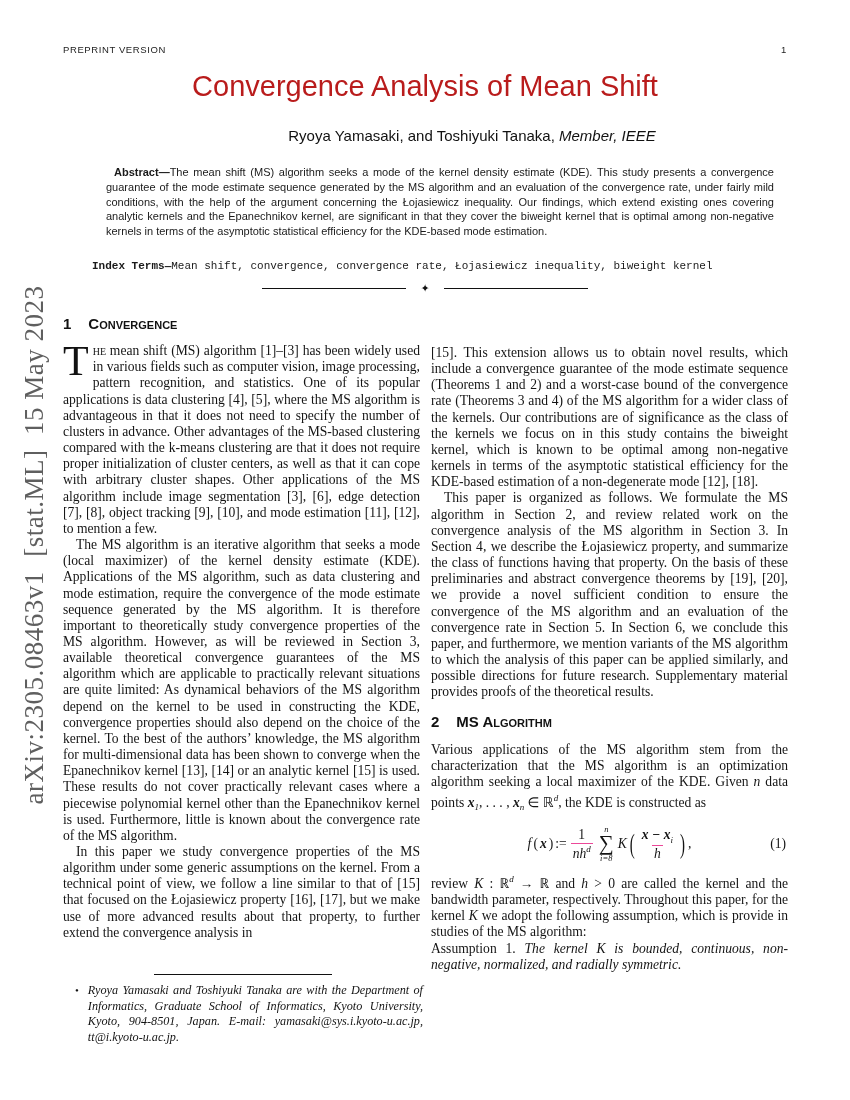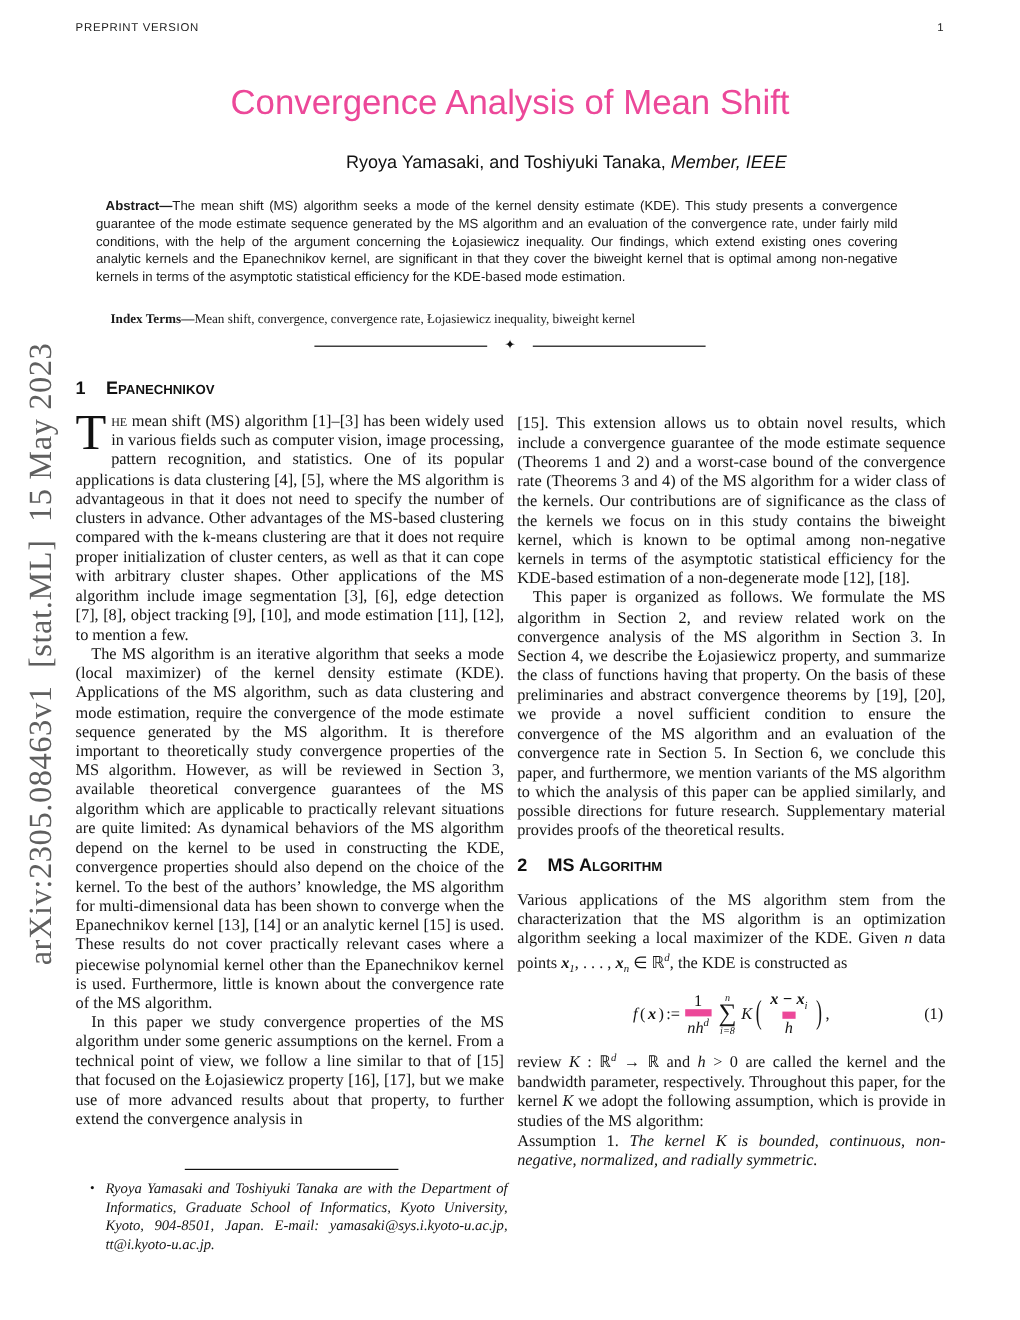--- a/index.html
+++ b/index.html
@@ -3,46 +3,46 @@
 <meta charset="utf-8">
 <style>
   html,body { margin:0; padding:0; }
   body {
     width:850px; height:1100px; position:relative;
     background:#ffffff; color:#141414;
     font-family:"Liberation Serif", serif;
     overflow:hidden;
   }
   .page-header {
-    position:absolute; top:18px; left:63px; width:724px;
+    position:absolute; top:44px; left:63px; width:724px;
     display:flex; justify-content:space-between;
     font-family:"Liberation Sans", sans-serif;
     font-size:9.5px; letter-spacing:0.6px; color:#222;
   }
   .paper-title {
     position:absolute; top:70px; left:0; width:100%;
     text-align:center; font-family:"Liberation Sans", sans-serif;
-    font-size:29px; font-weight:normal; margin:0; color:#ec4899;
+    font-size:29px; font-weight:normal; margin:0; color:#b91c1c;
   }
   .authors {
     position:absolute; top:127px; left:0; width:100%;
     text-align:center; font-family:"Liberation Sans", sans-serif;
     font-size:15px; color:#111;padding-left:47px;
   }
   .authors .membership { font-style:italic; }
   .abstract-block {
-    position:absolute; top:165px; left:80px; width:668px;
+    position:absolute; top:165px; left:106px; width:668px;
     font-family:"Liberation Sans", sans-serif;
     font-size:11px; line-height:14.8px; text-align:justify; color:#1a1a1a;
   }
   .abstract-block .lead-indent { display:inline-block; width:8px; }
   .abstract-block b { font-weight:bold; }
   .index-block {
     position:absolute; top:259px; left:92px; width:668px;
-    font-family:Liberation Serif, serif;
+    font-family:Liberation Mono, monospace;
     font-size:11px; line-height:14.8px; text-align:justify; color:#1a1a1a;
   }
   .divider {
     position:absolute; top:283px; left:0; width:100%;
     display:flex; align-items:center; justify-content:center; gap:14px;
   }
   .divider .rule { width:144px; border-top:1.2px solid #111; }
   .divider .diamond { font-size:11px; line-height:10px; color:#111; }
   .arxiv-stamp {
     position:absolute; top:545px; left:34px;
@@ -77,21 +77,21 @@
   .mbi { font-style:italic; font-weight:bold; }
   sub.m, sup.m { font-size:9px; font-style:italic; }
   .equation {
     position:relative; margin:10px 0 9px 0;
     display:flex; align-items:center; justify-content:center;
     text-align:left; font-size:13.6px;
   }
   .eq-tag { position:absolute; right:2px; top:50%; transform:translateY(-50%); }
   .eq-row { display:inline-flex; align-items:center; gap:2px; }
   .frac { display:inline-flex; flex-direction:column; align-items:center; line-height:1.12; margin:0 2px; }
-  .frac .den { border-top:6px solid #ec4899; padding:0 2px; }
+  .frac .den { border-top:1px solid #ec4899; padding:0 2px; }
   .frac .num { padding:0 2px; }
   .sum { display:inline-flex; flex-direction:column; align-items:center; line-height:1; margin:0 2px; }
   .sum .lim { font-size:8.5px; font-style:italic; line-height:1; }
   .sum .glyph { font-size:21px; line-height:0.95; font-style:normal; }
   .bigp { display:inline-block; transform:scaleY(1.85); font-size:15px; margin:0 1px; font-weight:300; }
   .assumption { margin-top:11px; }
   .assumption .alabel { font-weight:normal; font-style:normal; }
   .assumption .atext { font-style:italic; }
 </style>
 </head>
@@ -119,21 +119,21 @@
 </div>
 
 <div class="divider">
   <span class="rule"></span>
   <span class="diamond">✦</span>
   <span class="rule"></span>
 </div>
 
 <div class="col col-left">
   <h2 class="sec-heading">
-    <span class="sec-num">1</span><span class="sc">Epanechnikov</span>
+    <span class="sec-num">1</span><span class="sc">Convergence</span>
   </h2>
   <p class="body-p">
     <span class="dropcap">T</span><span class="sc">he</span><span> mean shift (MS) algorithm [1]–[3] has been widely used in various fields such as computer vision, image processing, pattern recognition, and statistics. One of its popular applications is data clustering [4], [5], where the MS algorithm is advantageous in that it does not need to specify the number of clusters in advance. Other advantages of the MS-based clustering compared with the k-means clustering are that it does not require proper initialization of cluster centers, as well as that it can cope with arbitrary cluster shapes. Other applications of the MS algorithm include image segmentation [3], [6], edge detection [7], [8], object tracking [9], [10], and mode estimation [11], [12], to mention a few.</span>
   </p>
   <p class="body-p indent">The MS algorithm is an iterative algorithm that seeks a mode (local maximizer) of the kernel density estimate (KDE). Applications of the MS algorithm, such as data clustering and mode estimation, require the convergence of the mode estimate sequence generated by the MS algorithm. It is therefore important to theoretically study convergence properties of the MS algorithm. However, as will be reviewed in Section 3, available theoretical convergence guarantees of the MS algorithm which are applicable to practically relevant situations are quite limited: As dynamical behaviors of the MS algorithm depend on the kernel to be used in constructing the KDE, convergence properties should also depend on the choice of the kernel. To the best of the authors’ knowledge, the MS algorithm for multi-dimensional data has been shown to converge when the Epanechnikov kernel [13], [14] or an analytic kernel [15] is used. These results do not cover practically relevant cases where a piecewise polynomial kernel other than the Epanechnikov kernel is used. Furthermore, little is known about the convergence rate of the MS algorithm.</p>
   <p class="body-p indent">In this paper we study convergence properties of the MS algorithm under some generic assumptions on the kernel. From a technical point of view, we follow a line similar to that of [15] that focused on the Łojasiewicz property [16], [17], but we make use of more advanced results about that property, to further extend the convergence analysis in</p>
 </div>
 
 <div class="footnote">
   <div class="footnote-rule"></div>

